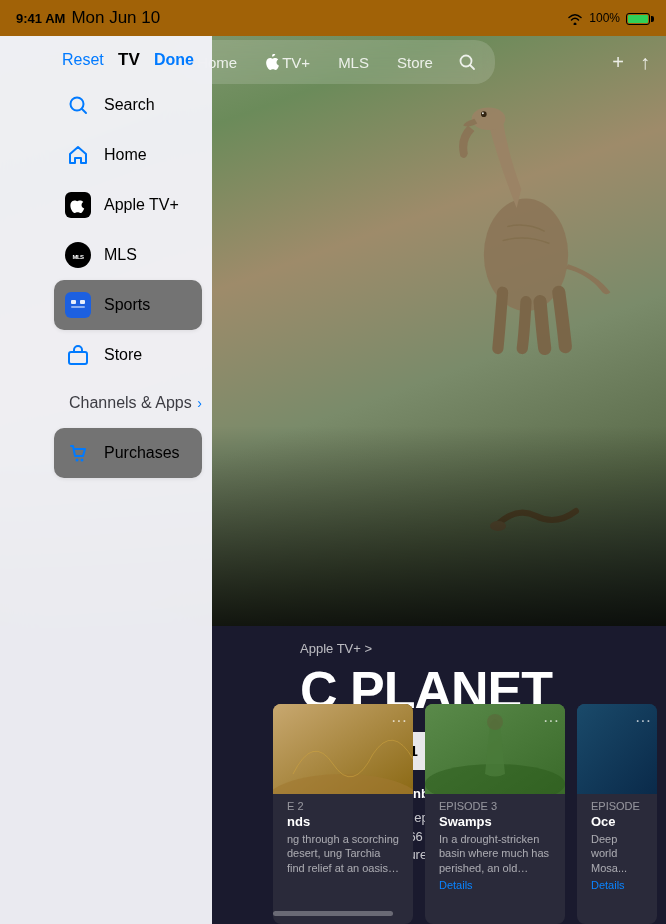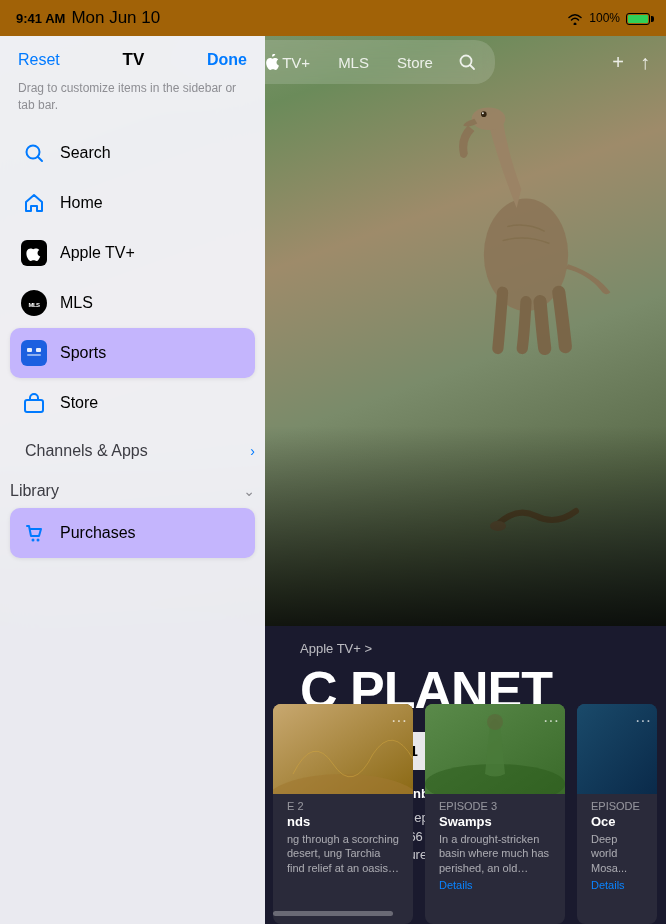--- a/index.html
+++ b/index.html
@@ -265,25 +265,26 @@
       color: #0a84ff;
       margin-top: 4px;
       display: block;
     }
 
     
     .sidebar {
       position: absolute;
       top: 36px;
       left: 0;
-      width: 265px;
+      width: 212px;
       bottom: 0;
       background: rgba(242, 242, 247, 0.97);
       backdrop-filter: blur(20px);
       z-index: 80;
+      padding-left: 44px;
     }
 
     
     .sidebar-header {
       display: flex;
       align-items: center;
       justify-content: space-between;
       padding: 14px 18px 10px;
     }
     .sidebar-reset {
@@ -318,21 +319,21 @@
     .sidebar-item {
       display: flex;
       align-items: center;
       gap: 12px;
       padding: 11px 10px;
       border-radius: 10px;
       cursor: pointer;
       position: relative;
     }
     .sidebar-item.active {
-      background: #c4b5fd;
+      background: #737373;
       box-shadow: 0 1px 4px rgba(0,0,0,0.08);
     }
     .sidebar-item-icon {
       width: 28px;
       height: 28px;
       display: flex;
       align-items: center;
       justify-content: center;
       font-size: 18px;
       flex-shrink: 0;
@@ -618,21 +619,20 @@
 </div>
 
 <div class="sidebar">
 
   <div class="sidebar-header">
     <span class="sidebar-reset">Reset</span>
     <span class="sidebar-title">TV</span>
     <span class="sidebar-done">Done</span>
   </div>
 
-  <div class="drag-hint">Drag to customize items in the sidebar or tab bar.</div>
 
   <div class="sidebar-items">
 
     <div class="sidebar-item">
       <div class="sidebar-item-icon icon-search">
         <svg width="22" height="22" viewBox="0 0 22 22" fill="none">
           <circle cx="10" cy="10" r="6.5" stroke="#007AFF" stroke-width="2"></circle>
           <path d="M15 15 L19 19" stroke="#007AFF" stroke-width="2" stroke-linecap="round"></path>
         </svg>
       </div>
@@ -697,24 +697,20 @@
     </div>
 
   </div>
 
   <div class="sidebar-section">
     <span class="sidebar-section-label">Channels &amp; Apps</span>
     <span class="sidebar-section-chevron">›</span>
   </div>
 
   <div class="library-section">
-    <div class="library-header">
-      <span class="library-label">Library</span>
-      <span class="library-chevron">⌄</span>
-    </div>
 
     <div class="sidebar-item active" style="margin:0;">
       <div class="sidebar-item-icon">
         <svg width="22" height="22" viewBox="0 0 22 22" fill="none">
           <path d="M4 4 H6 L8 14 H16 L18 7 H8" stroke="#007AFF" stroke-width="2" stroke-linecap="round" stroke-linejoin="round"></path>
           <circle cx="10" cy="18" r="1.5" fill="#007AFF"></circle>
           <circle cx="15" cy="18" r="1.5" fill="#007AFF"></circle>
         </svg>
       </div>
       <span class="sidebar-item-label">Purchases</span>

